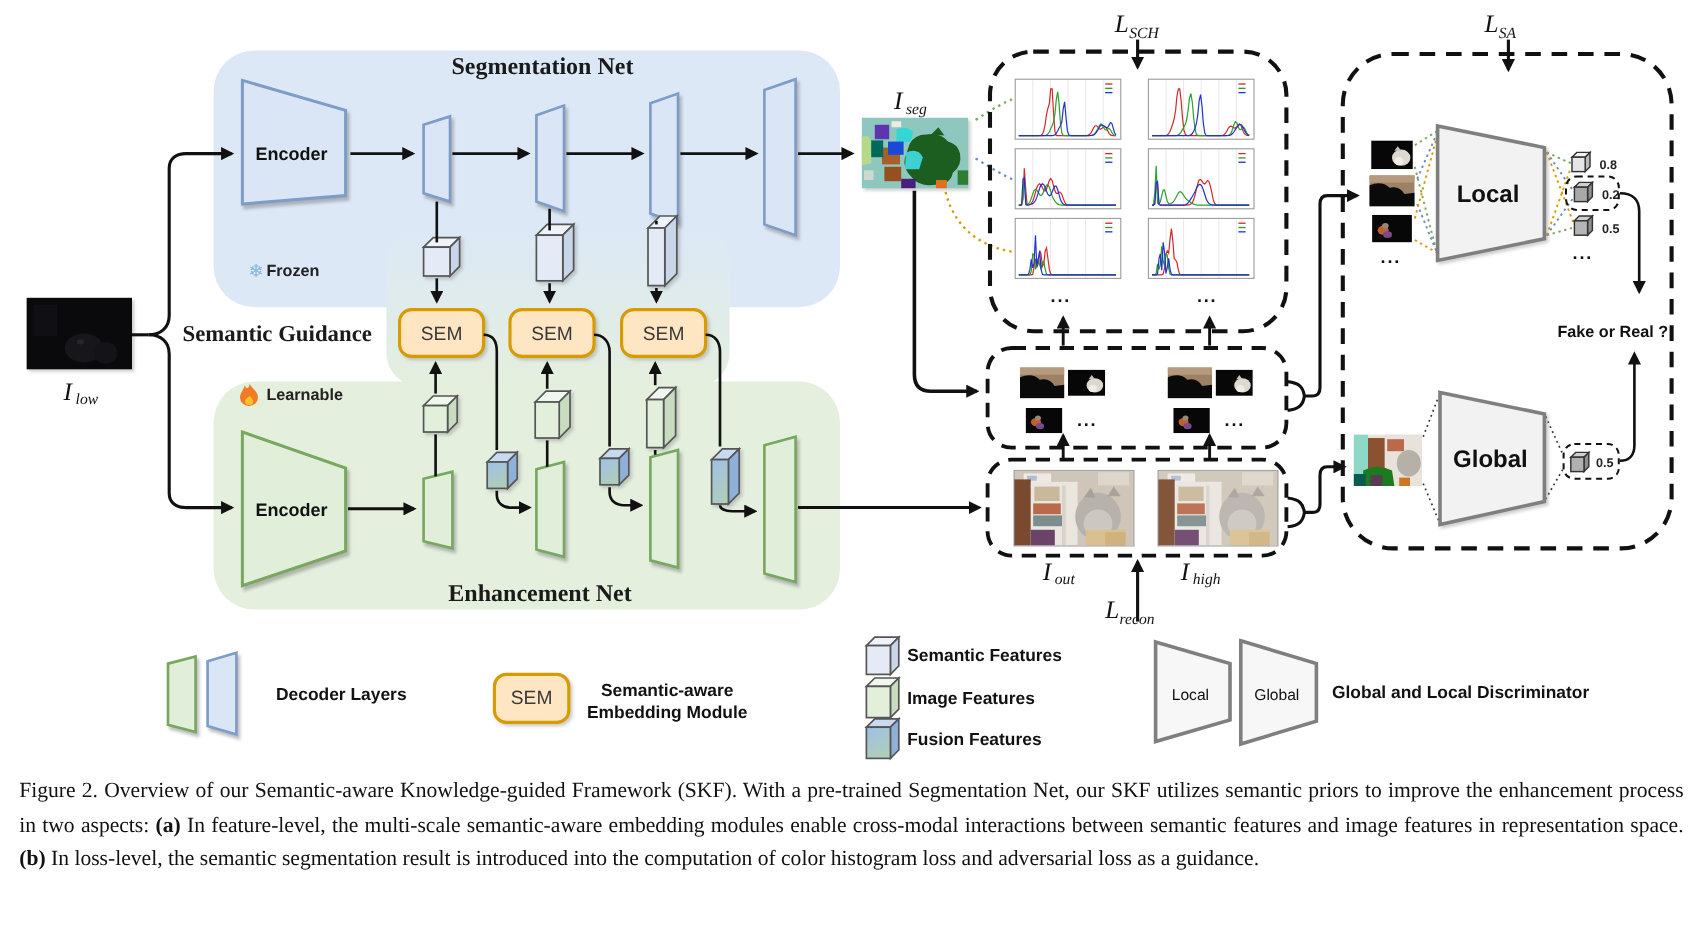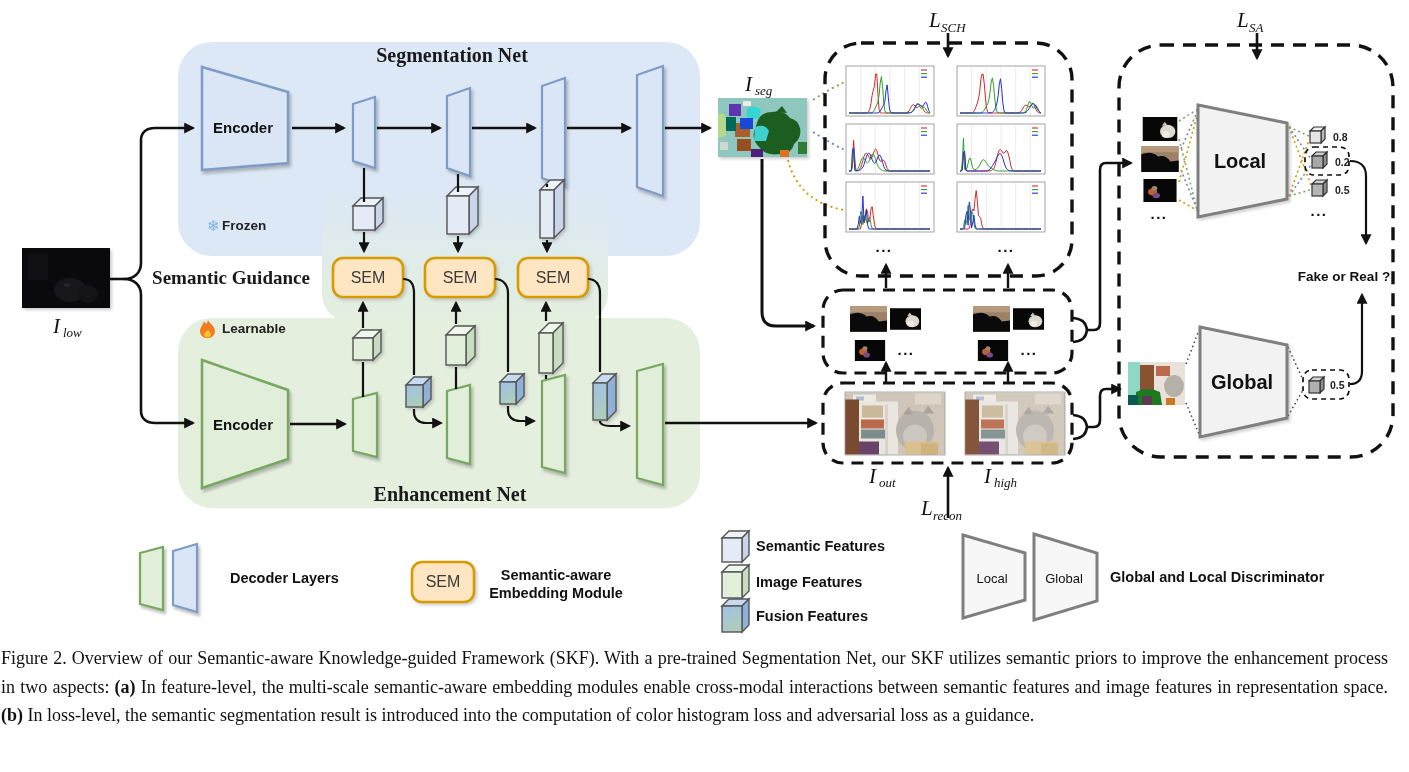--- a/index.html
+++ b/index.html
@@ -14,21 +14,21 @@
   .math {font:italic 21px "Liberation Serif",serif; fill:#111;}
   .msub {font:italic 13px "Liberation Serif",serif; fill:#111;}
   .dots {font:bold 15px "Liberation Sans",sans-serif; fill:#111; text-anchor:middle; letter-spacing:1.5px;}
   .score{font:bold 10.5px "Liberation Sans",sans-serif; fill:#222;}
   .disc {font:bold 20px "Liberation Sans",sans-serif; fill:#111; text-anchor:middle;}
   .leg  {font:bold 14.5px "Liberation Sans",sans-serif; fill:#111;}
   .legsm{font:13px "Liberation Sans",sans-serif; fill:#111; text-anchor:middle;}
   .fkr  {font:bold 13.5px "Liberation Sans",sans-serif; fill:#111; text-anchor:middle;}
   .shadow{filter:drop-shadow(2.5px 3px 1.5px rgba(110,110,110,0.45));}
   .softshadow{filter:drop-shadow(2px 2.5px 1.5px rgba(130,130,130,0.38));}
-  .caption{position:absolute;left:1px;top:644px;width:1387px;
+  .caption{position:absolute;left:16px;top:644px;width:1387px;
            font:18px/28.5px "Liberation Serif",serif;color:#111;text-align:justify;}
   .caption b{font-weight:bold;}
 </style>
 </head>
 <body>
 
 <div id="page">
 <svg width="1409" height="642" viewBox="0 0 1409 642">
   <defs>
     <marker id="ah" viewBox="0 0 10 10" refX="8" refY="5" markerWidth="11" markerHeight="11" orient="auto-start-reverse" markerUnits="userSpaceOnUse">

